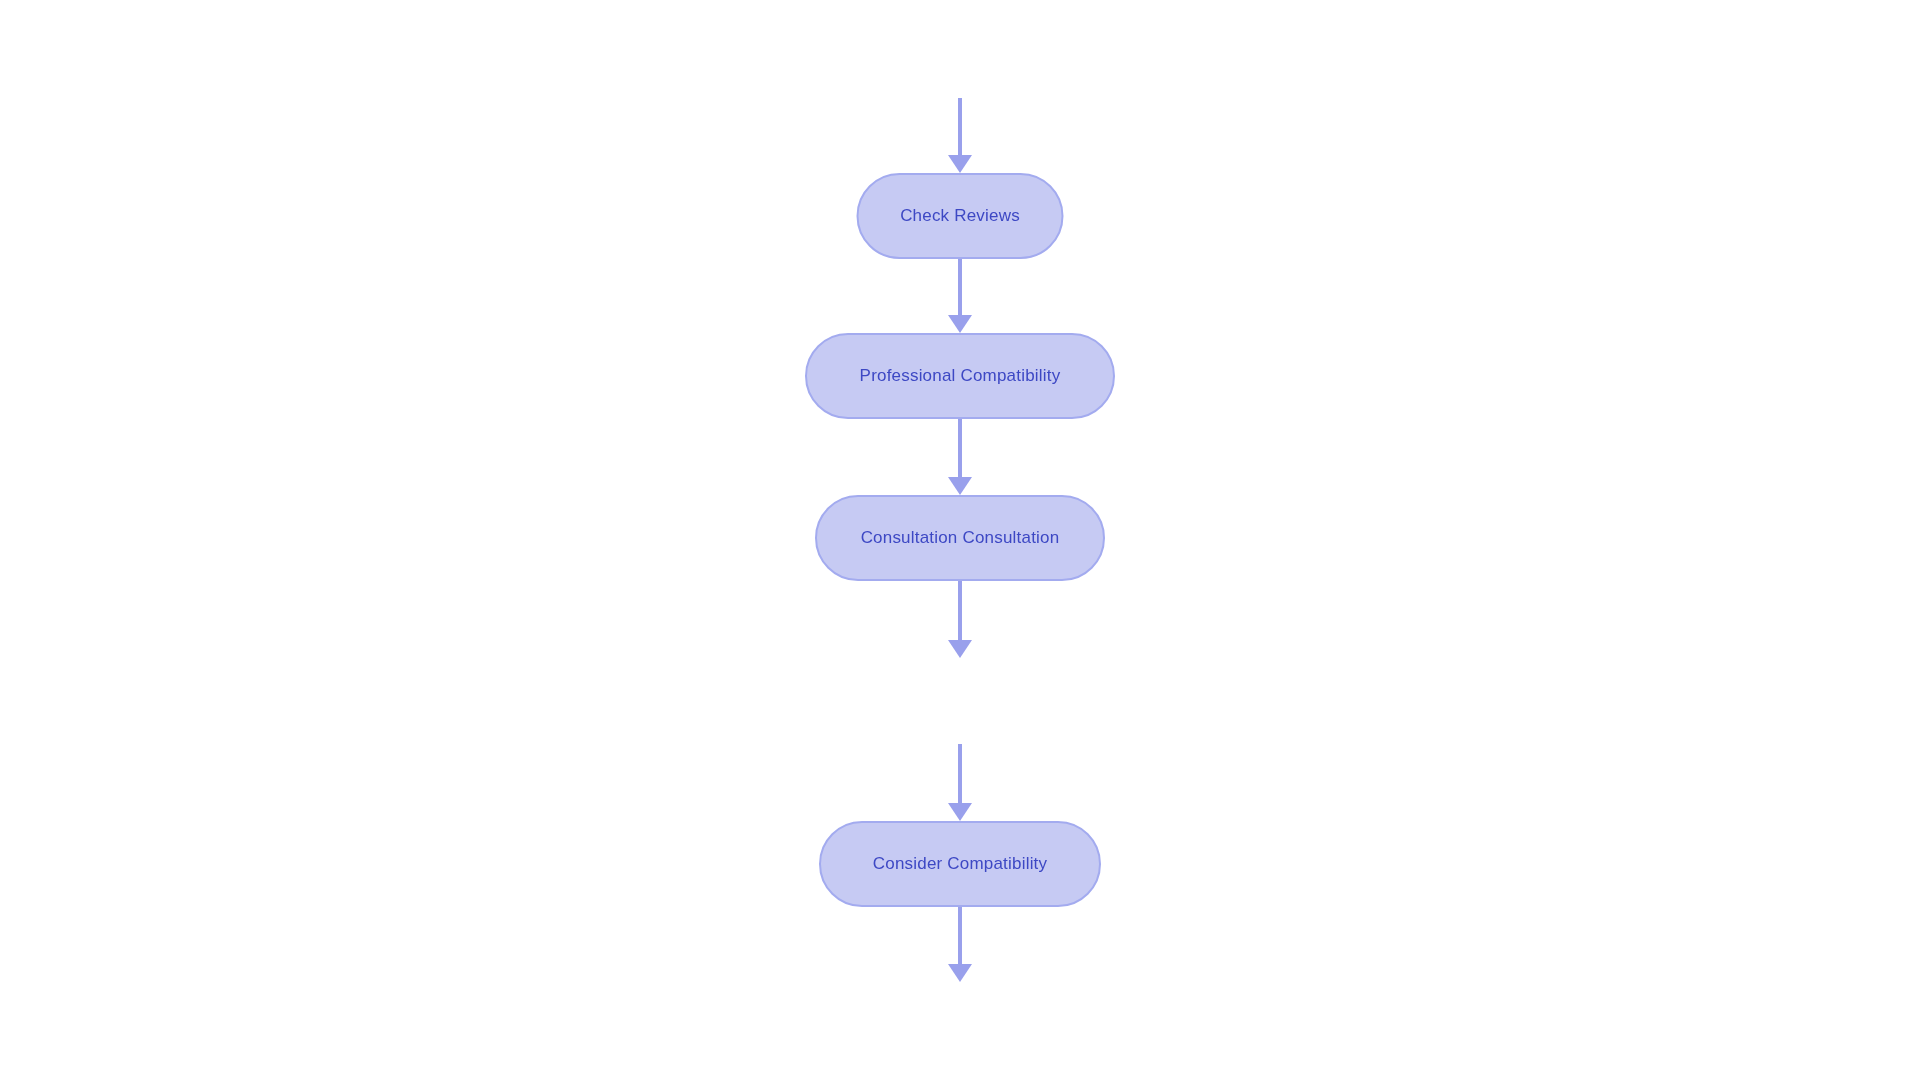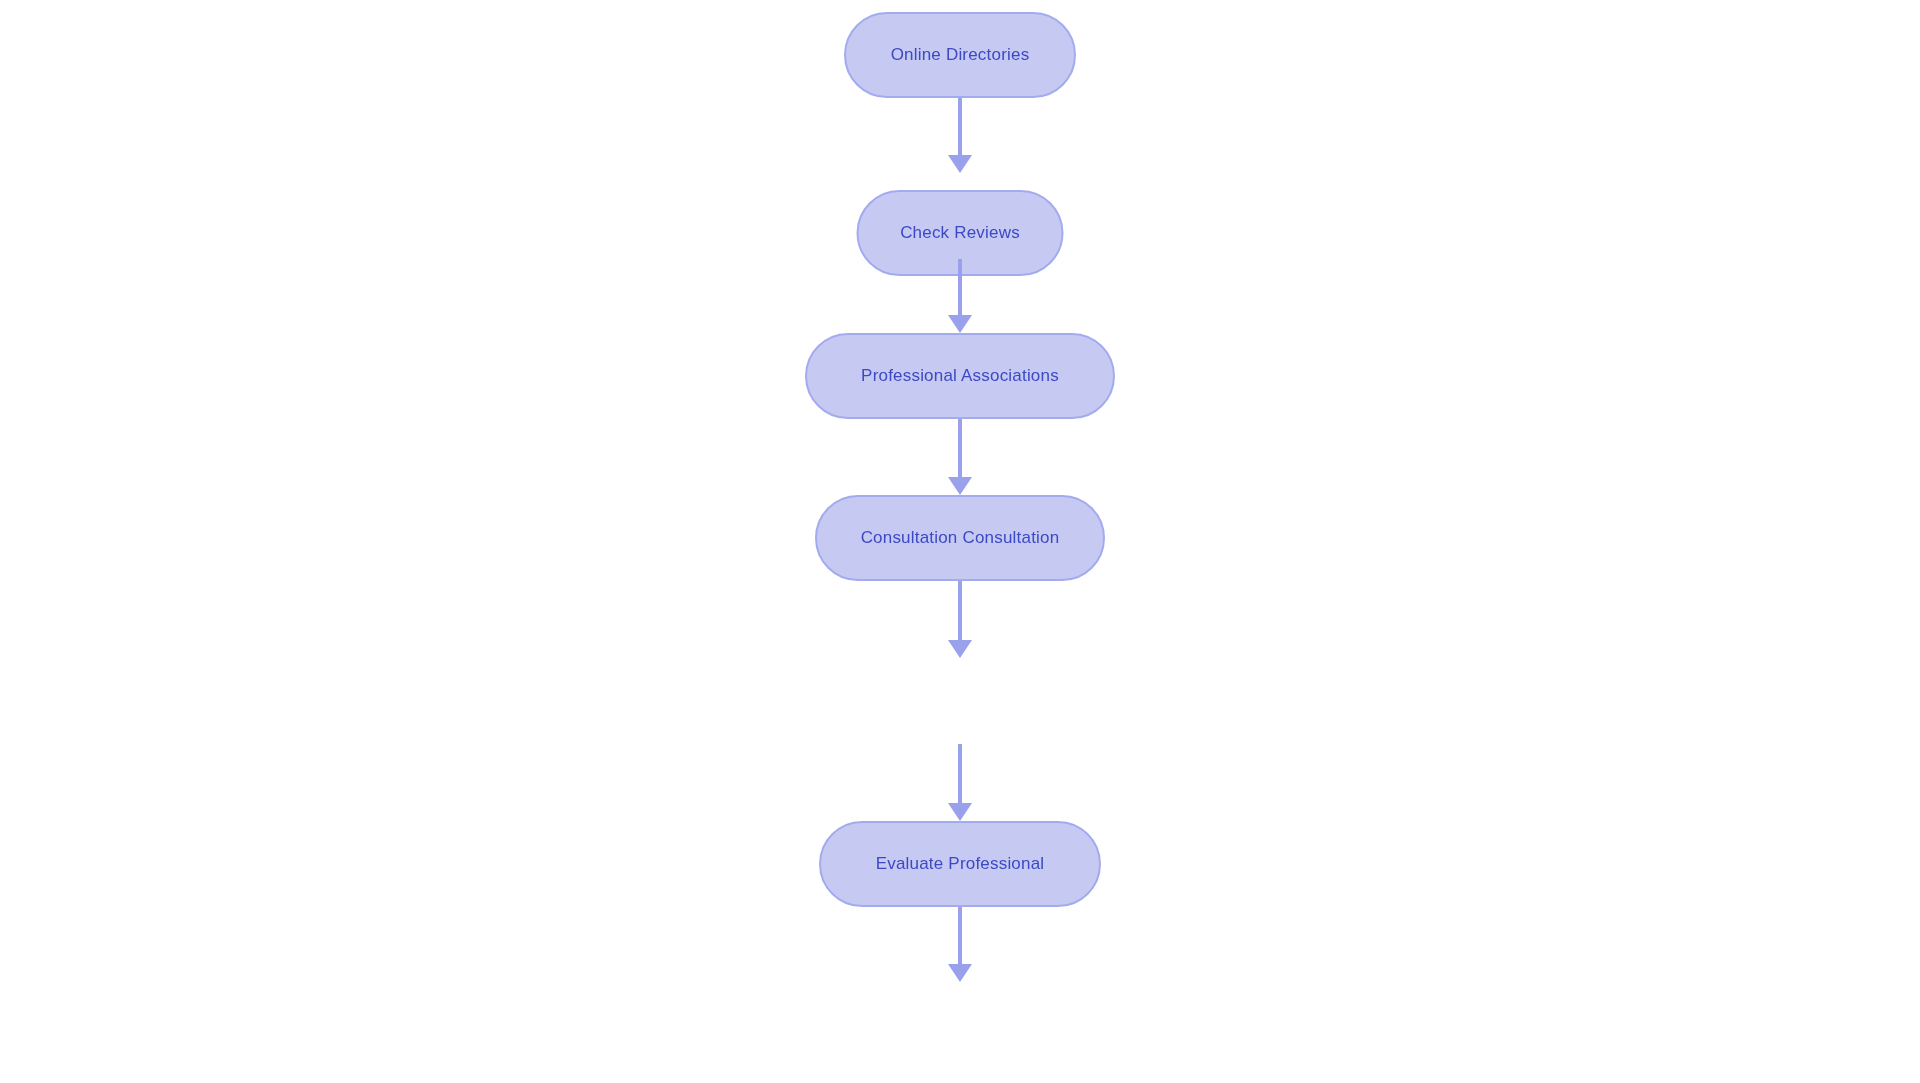--- a/index.html
+++ b/index.html
@@ -29,21 +29,21 @@
     justify-content: center;
   }
   .node span {
     color: var(--node-text, #3d48c4);
     font-size: 17px;
     font-weight: 500;
     letter-spacing: 0.2px;
     white-space: nowrap;
   }
   .n1 { top: 12px;  width: 232px; }
-  .n2 { top: 190px; width: 207px; }
+  .n2 { top: 173px; width: 207px; }
   .n3 { top: 333px; width: 310px; }
   .n4 { top: 495px; width: 290px; }
   .n5 { top: 658px; width: 245px; }
   .n6 { top: 821px; width: 282px; }
   .n7 { top: 982px; width: 348px; }
 
   .arrow {
     position: absolute;
     left: 50%;
     transform: translateX(-50%);
@@ -68,40 +68,37 @@
   .a3 { top: 419px; height: 76px; }
   .a4 { top: 581px; height: 77px; }
   .a5 { top: 744px; height: 77px; }
   .a6 { top: 907px; height: 75px; }
 </style>
 </head>
 <body style="background: rgb(255, 255, 255);">
 
 <div class="canvas">
 
-  <div class="node n1">
-    <span>Online Directories</span>
-  </div>
 
   <div class="arrow a1">
     <div class="shaft"></div>
     <div class="head"></div>
   </div>
 
   <div class="node n2">
     <span>Check Reviews</span>
   </div>
 
   <div class="arrow a2">
     <div class="shaft"></div>
     <div class="head"></div>
   </div>
 
   <div class="node n3">
-    <span>Professional Associations</span>
+    <span>Professional Compatibility</span>
   </div>
 
   <div class="arrow a3">
     <div class="shaft"></div>
     <div class="head"></div>
   </div>
 
   <div class="node n4">
     <span>Consultation Consultation</span>
   </div>
@@ -111,21 +108,21 @@
     <div class="head"></div>
   </div>
 
 
   <div class="arrow a5">
     <div class="shaft"></div>
     <div class="head"></div>
   </div>
 
   <div class="node n6">
-    <span>Evaluate Professional</span>
+    <span>Consider Compatibility</span>
   </div>
 
   <div class="arrow a6">
     <div class="shaft"></div>
     <div class="head"></div>
   </div>
 
 
 </div>
 

